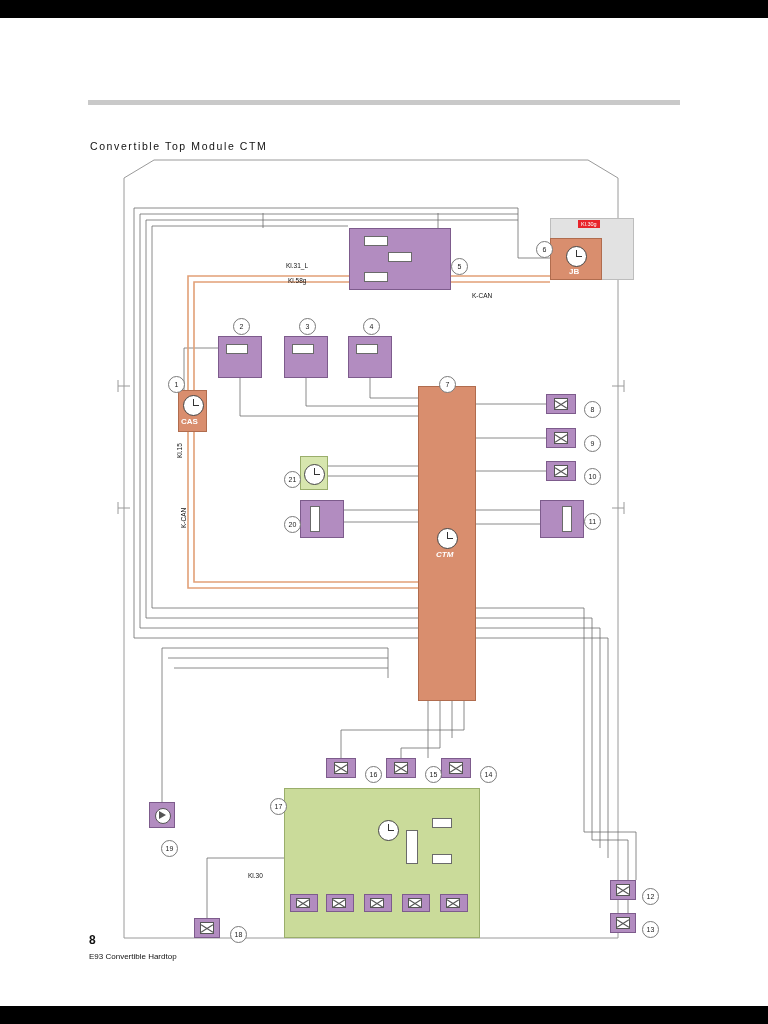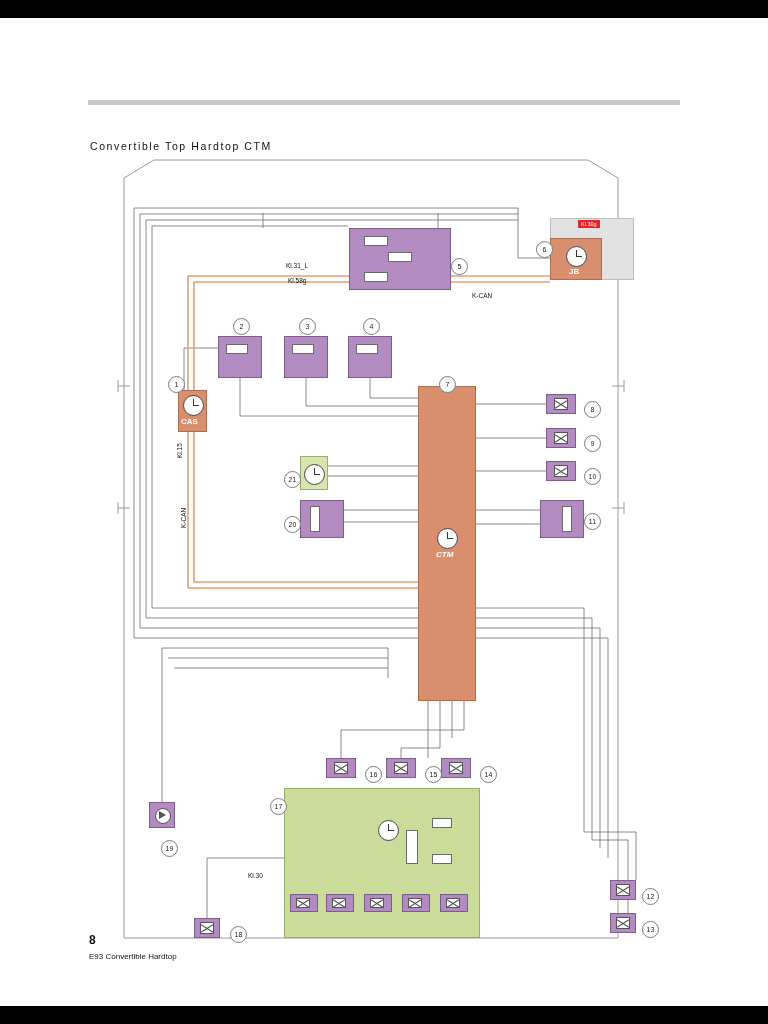--- a/index.html
+++ b/index.html
@@ -34,21 +34,21 @@
   .xb:before,.xb:after{content:"";position:absolute;left:-1px;top:50%;width:calc(100% + 2px);height:1px;background:#555;}
   .xb:before{transform:rotate(32deg);}
   .xb:after{transform:rotate(-32deg);}
 </style>
 </head>
 <body>
 
 <div class="page">
 
   <div class="topbar"></div>
-  <div class="title">Convertible Top Hardtop CTM</div>
+  <div class="title">Convertible Top Module CTM</div>
 
   <div class="diagram">
 
     <svg width="592" height="790" viewBox="0 0 592 790">
       <g stroke="#9a9a9a" stroke-width="1" fill="none">
 
         <path d="M36 65 L36 20 L66 2 L500 2 L530 20 L530 65"></path>
         <path d="M36 65 L36 780 L530 780 L530 65"></path>
         <path d="M30 228 L42 228 M30 222 L30 234" stroke="#9a9a9a"></path>
         <path d="M30 350 L42 350 M30 344 L30 356"></path>

